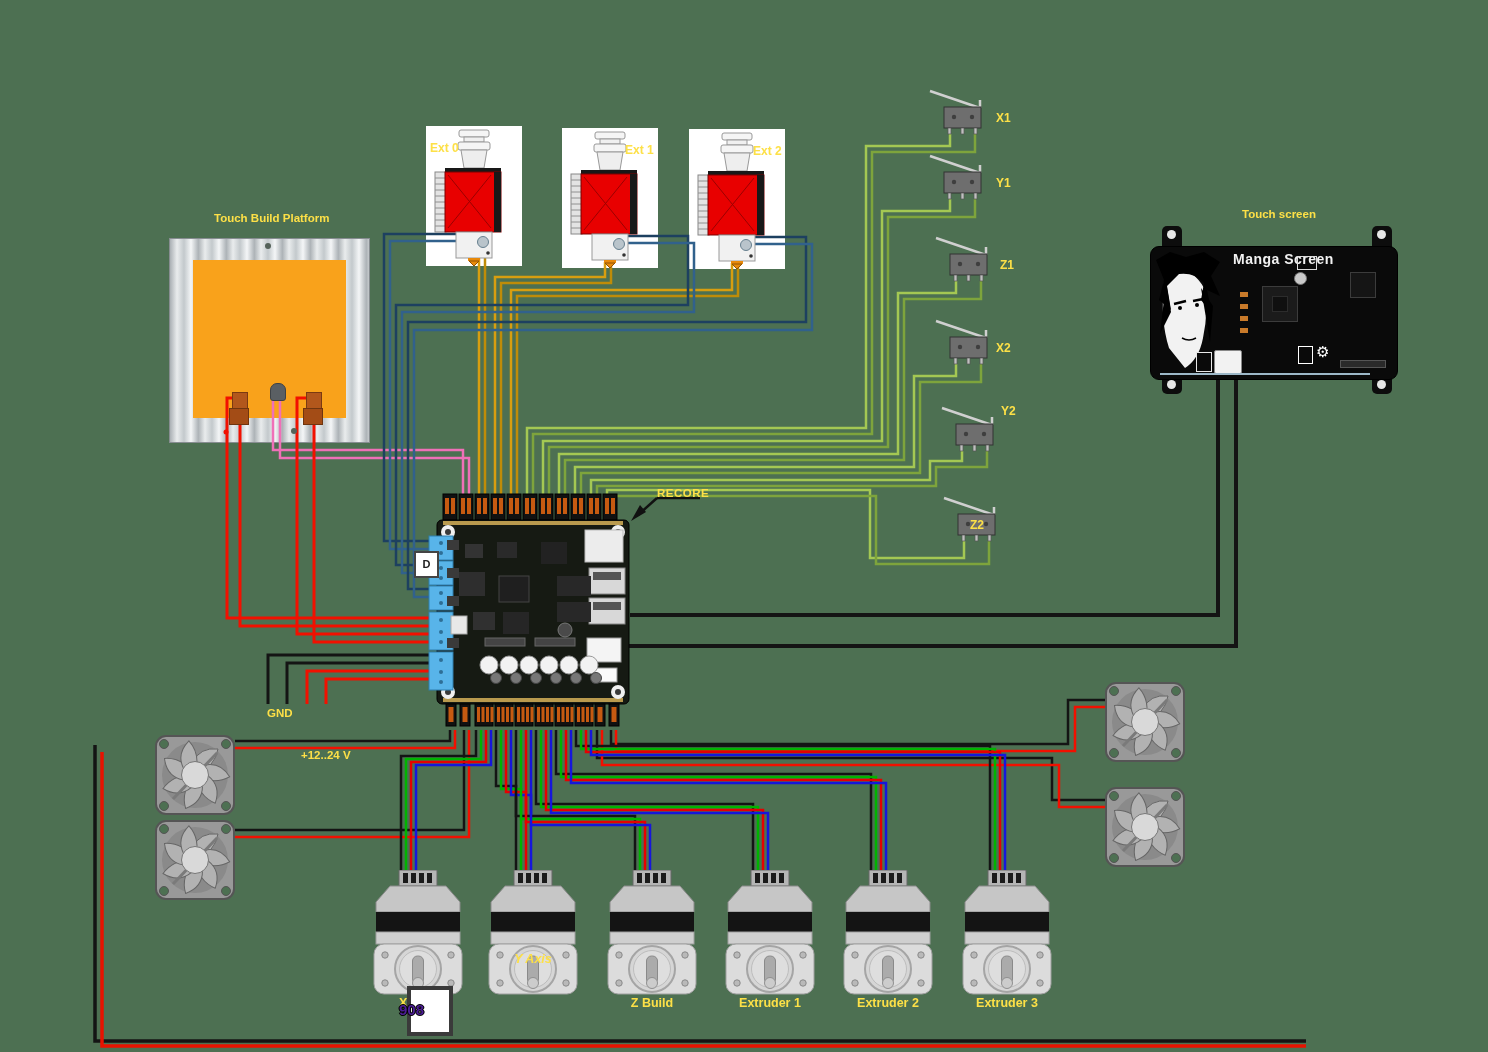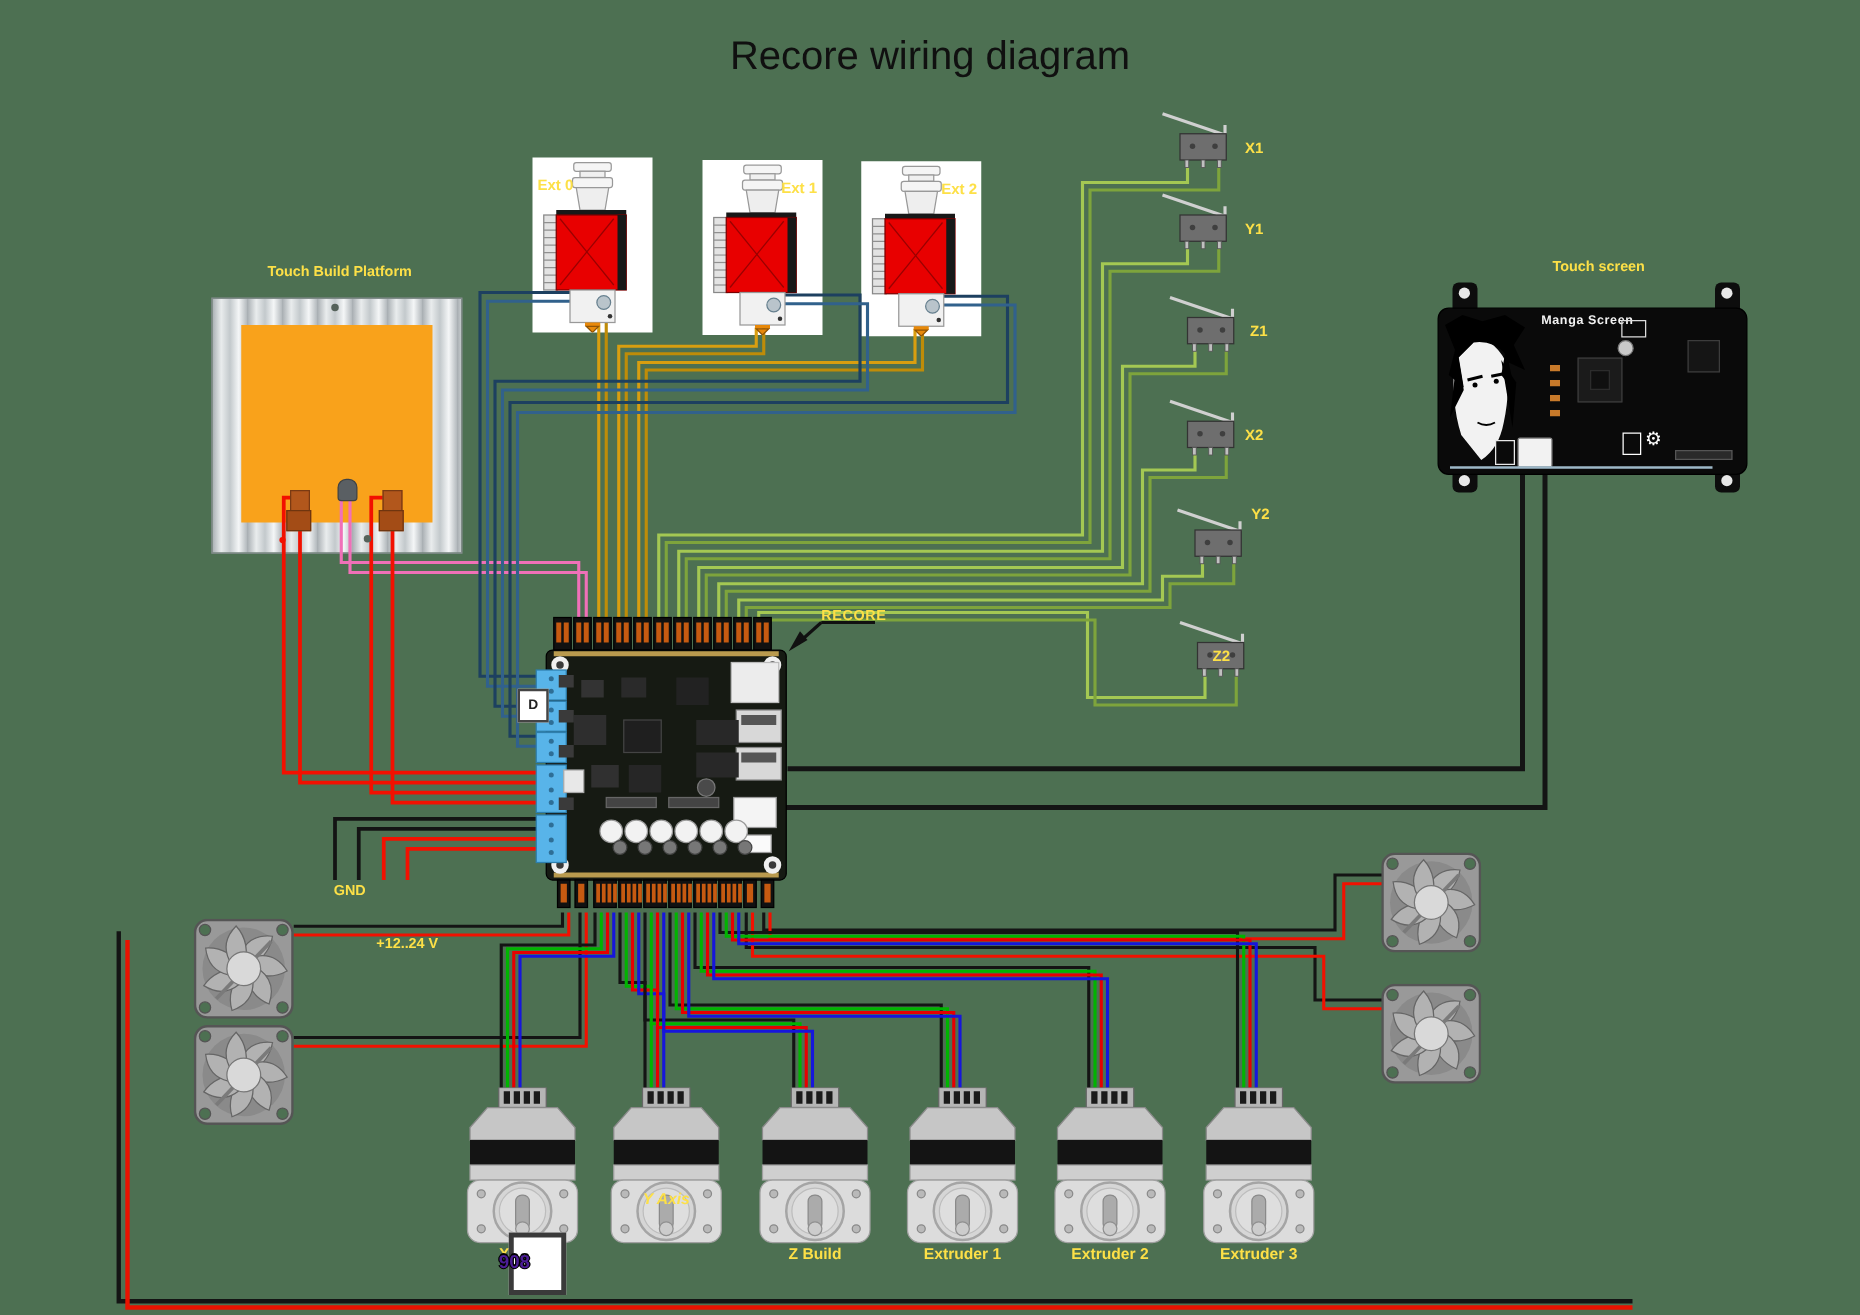--- a/index.html
+++ b/index.html
@@ -21,21 +21,21 @@
   .bedterm2{position:absolute;background:#a34c16;border:1px solid #6f350f;z-index:2;}
   .thermistor{position:absolute;left:270px;top:383px;width:14px;height:16px;background:#5a5f63;
     border:1px solid #3e4246;border-radius:7px 7px 3px 3px;z-index:2;}
   .wires{position:absolute;left:0;top:0;z-index:1;}
   .comp{position:absolute;z-index:2;}
   .board{position:absolute;left:437px;top:520px;width:192px;height:184px;z-index:2;overflow:visible;}
   .screenbody{position:absolute;left:1150px;top:246px;width:246px;height:132px;background:#0a0a0a;
     border-radius:9px;border:1px solid #000;z-index:2;}
   .screentab{position:absolute;width:20px;height:26px;background:#0d0d0d;border-radius:5px;z-index:2;}
   .screenhole{position:absolute;width:9px;height:9px;border-radius:50%;background:#e8e8e8;z-index:3;}
-  .mangascreen-text{position:absolute;left:1233px;top:251px;color:#f2f2f2;font-size:10px;
+  .mangascreen-text{position:absolute;left:1233px;top:251px;color:#f2f2f2;font-size:14px;
     font-weight:bold;letter-spacing:.5px;z-index:3;}
   .tsbit{position:absolute;z-index:3;}
   .badge908{position:absolute;left:407px;top:986px;width:38px;height:42px;background:#fff;
     border:4px solid #3a3a3a;z-index:5;}
   .badge908 span{position:absolute;left:-12px;top:11px;font-size:15px;font-weight:bold;color:#4c1d95;
     text-shadow:-1px 0 #000,1px 0 #000,0 -1px #000,0 1px #000;}
   .badgeD{position:absolute;left:414px;top:551px;width:21px;height:23px;background:#fff;
     border:2px solid #444;z-index:3;font-size:11px;font-weight:bold;color:#222;
     text-align:center;line-height:23px;}
 </style>
@@ -121,21 +121,20 @@
         <circle cx="17" cy="113" r="3.2" fill="#b9b9b9" stroke="#8a8a8a"></circle>
         <circle cx="83" cy="113" r="3.2" fill="#b9b9b9" stroke="#8a8a8a"></circle>
         <circle cx="50" cy="99" r="23" fill="#d6d6d6" stroke="#a5a5a5" stroke-width="2"></circle>
         <circle cx="50" cy="99" r="18.5" fill="#dedede" stroke="#bdbdbd"></circle>
         <rect x="44.5" y="86" width="11" height="28" rx="5" fill="#ababab" stroke="#8a8a8a"></rect>
         <circle cx="50" cy="113" r="5.5" fill="#cccccc" stroke="#909090"></circle>
       </symbol>
     </defs>
   </svg>
 
-  <div class="title">Recore wiring diagram</div>
 
   <div class="whitebox" style="left:426px;top:126px;width:96px;height:140px;"></div>
   <div class="whitebox" style="left:562px;top:128px;width:96px;height:140px;"></div>
   <div class="whitebox" style="left:689px;top:129px;width:96px;height:140px;"></div>
 
   <div class="label" style="left:214px;top:212px;">Touch Build Platform</div>
   <div class="bedplate"></div>
   <div class="bedorange"></div>
   <div class="bedscrew" style="left:265px;top:243px;"></div>
   <div class="bedscrew" style="left:291px;top:428px;"></div>

